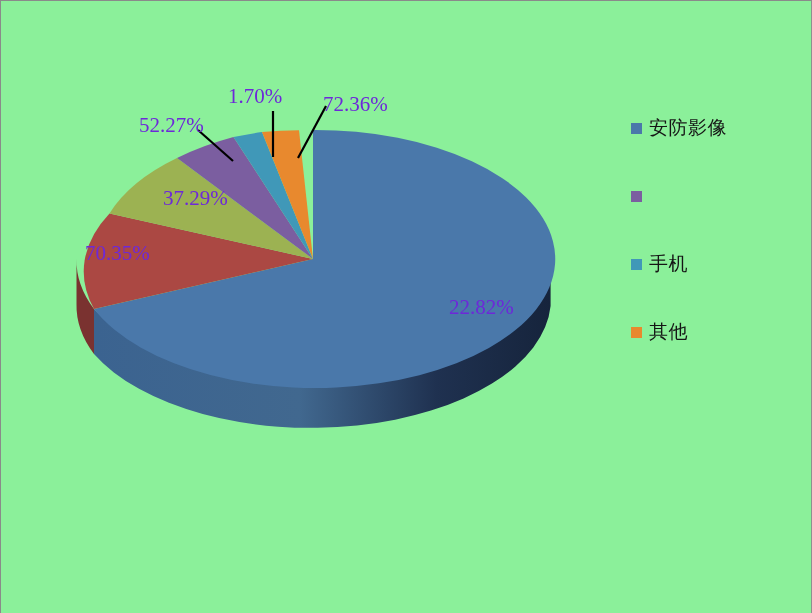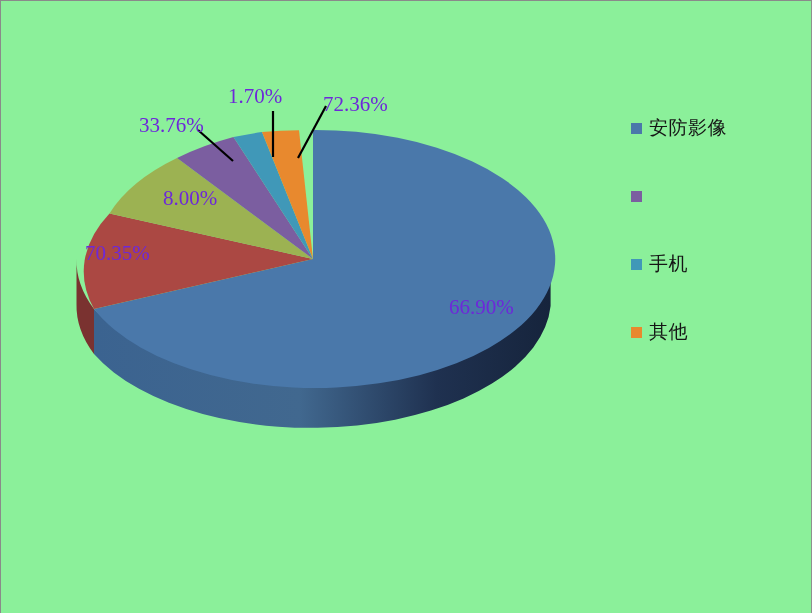--- a/index.html
+++ b/index.html
@@ -117,27 +117,27 @@
                  A 240,129 0 0 1 298,129.2 Z" fill="#e8892e"></path>
       </g>
 
       <g stroke="#000" stroke-width="2.2" fill="none">
         <path d="M 197,129 L 232,160"></path>
         <path d="M 272,110 L 272,156"></path>
         <path d="M 325,105 L 297,157"></path>
       </g>
     </svg>
 
-    <div class="pct-label" style="left:448px; top:296px;">66.90%</div>
+    <div class="pct-label" style="left:448px; top:296px;">22.82%</div>
 
     <div class="pct-label" style="left:84px; top:242px;">70.35%</div>
 
-    <div class="pct-label" style="left:162px; top:187px;">8.00%</div>
+    <div class="pct-label" style="left:162px; top:187px;">37.29%</div>
 
-    <div class="pct-label" style="left:138px; top:114px;">33.76%</div>
+    <div class="pct-label" style="left:138px; top:114px;">52.27%</div>
 
     <div class="pct-label" style="left:227px; top:85px;">1.70%</div>
 
     <div class="pct-label" style="left:322px; top:93px;">72.36%</div>
 
   </div>
 
   <div id="legend">
 
     <div class="legend-item">

